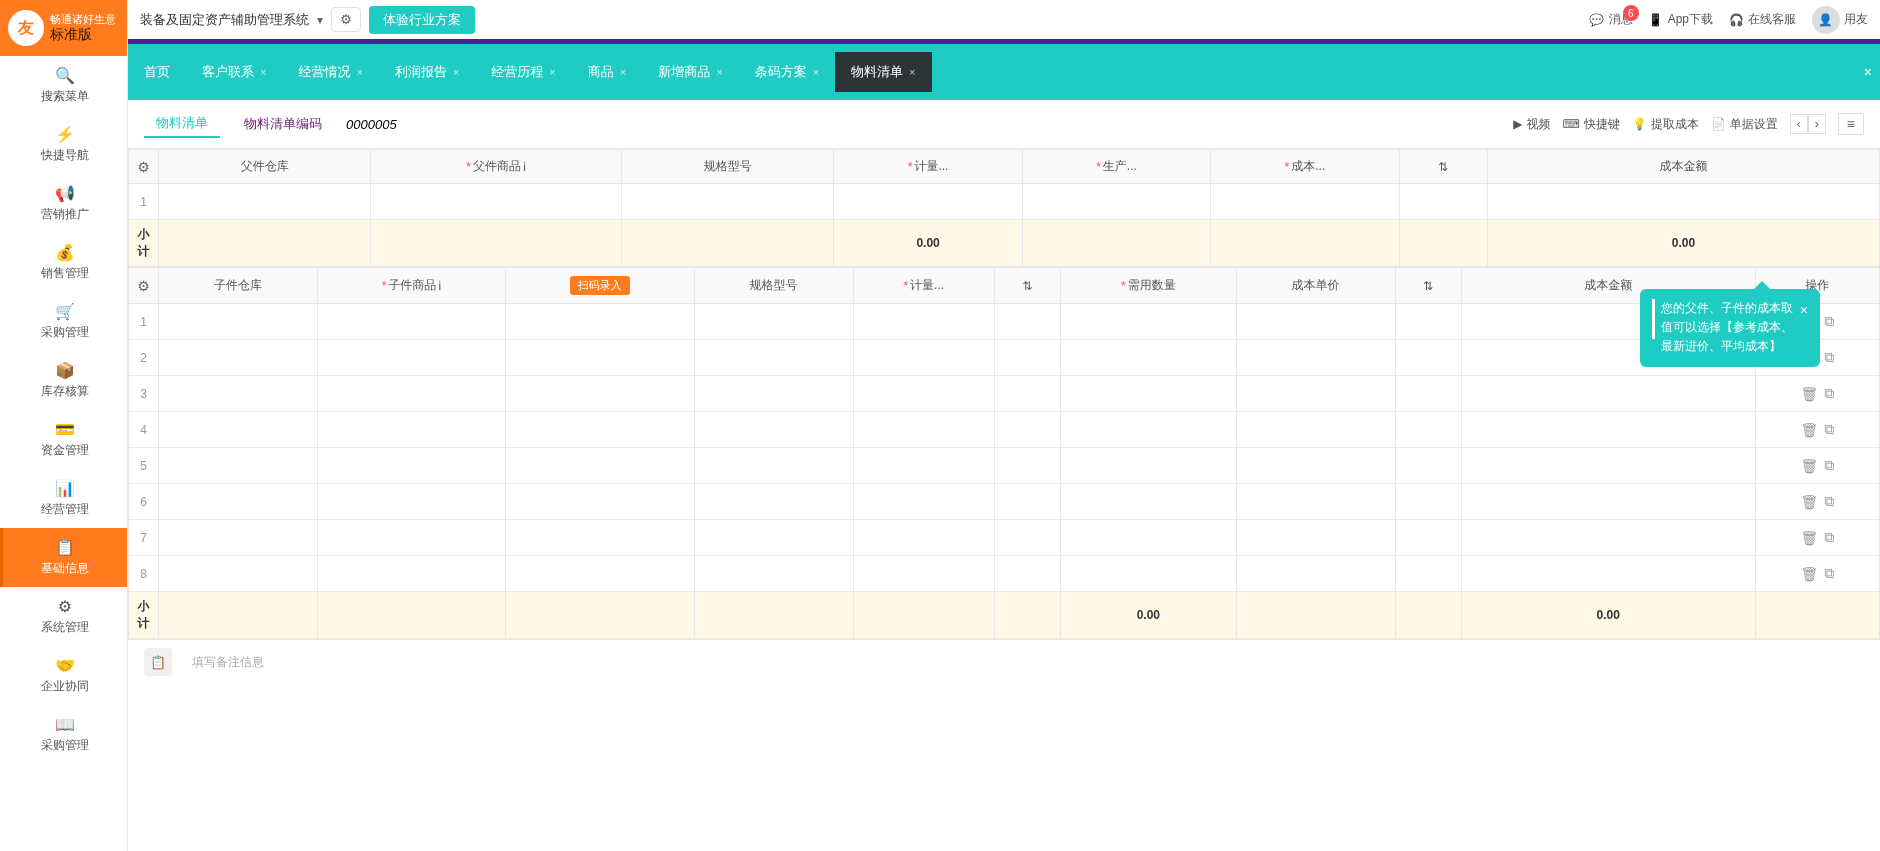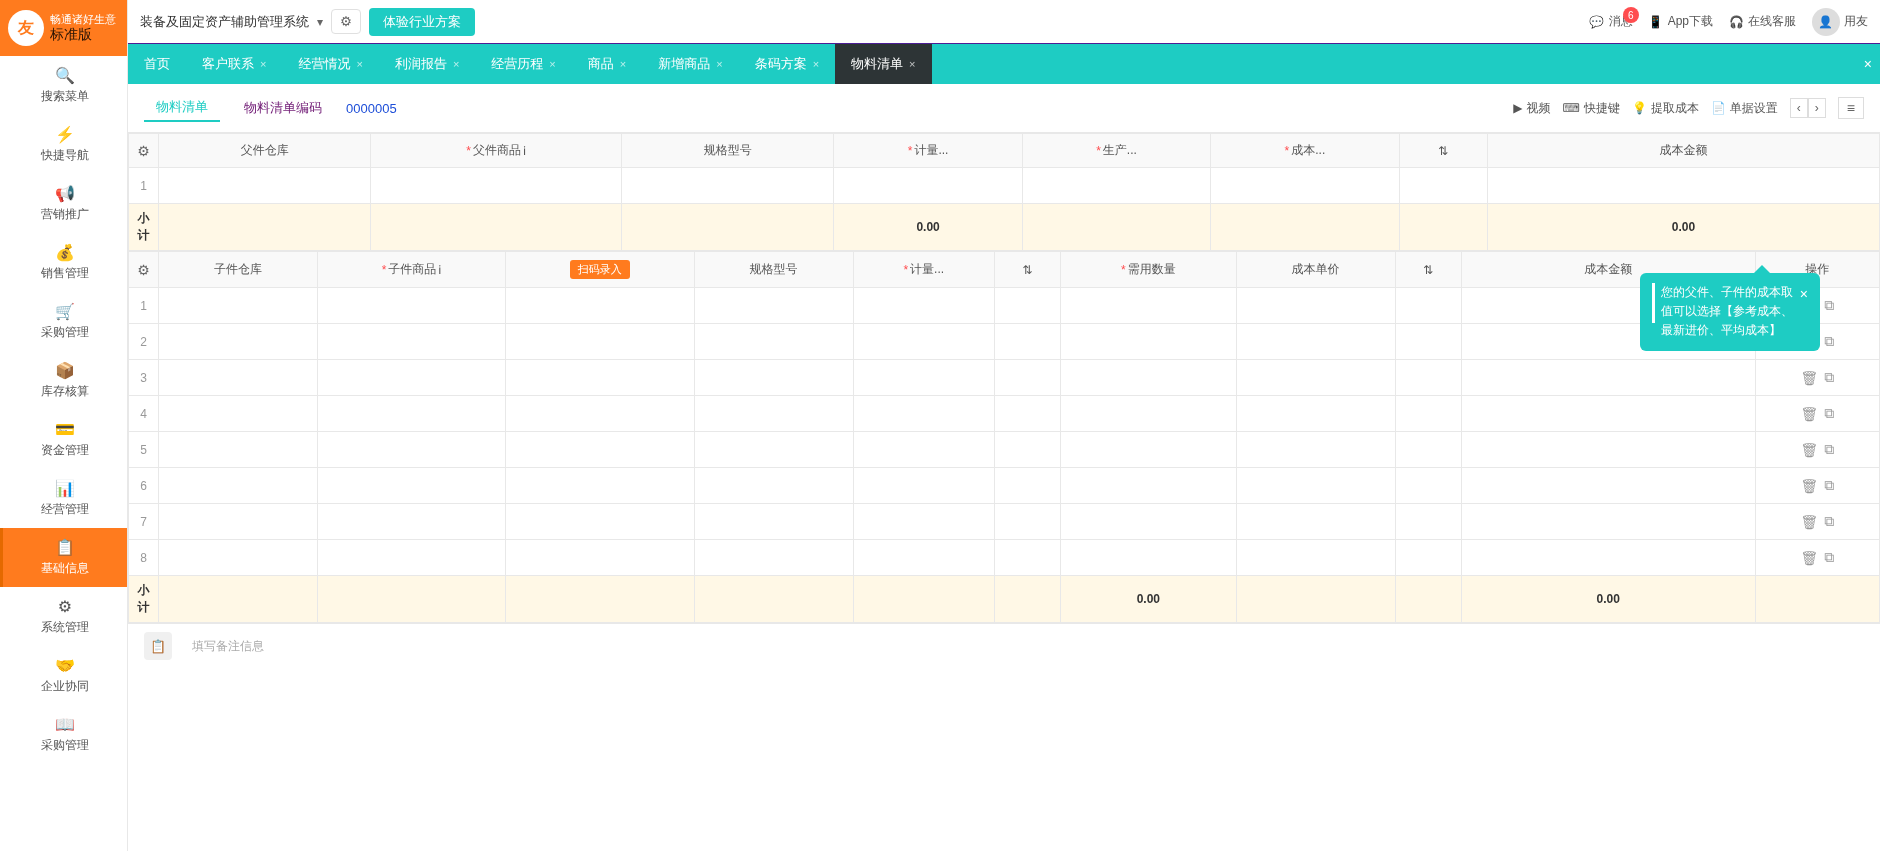--- a/index.html
+++ b/index.html
@@ -13,46 +13,46 @@
     .sidebar-logo-sub { font-size: 14px; opacity: 0.85; }
     .sidebar-nav { flex: 1; overflow-y: auto; }
     .sidebar-item { display: flex; flex-direction: column; align-items: center; padding: 10px 4px; cursor: pointer; color: #555; border-left: 3px solid transparent; gap: 3px; font-size: 12px; }
     .sidebar-item.active { background: #ff7b1e; color: #fff; border-left-color: #e56900; }
     .sidebar-item-icon { font-size: 16px; }
 
     
     .main { flex: 1; display: flex; flex-direction: column; overflow: hidden; }
 
     
-    .top-header { background: #fff; display: flex; align-items: center; justify-content: space-between; padding: 0 12px; height: 44px; border-bottom: 1px solid #4c1d95; }
+    .top-header { background: #fff; display: flex; align-items: center; justify-content: space-between; padding: 0 12px; height: 44px; border-bottom: 5px solid #4c1d95; }
     .top-header-left { display: flex; align-items: center; gap: 8px; }
     .system-title { font-size: 13px; color: #333; }
     .dropdown-btn { background: none; border: none; cursor: pointer; color: #666; font-size: 12px; }
     .settings-btn { background: none; border: 1px solid #e0e0e0; border-radius: 4px; padding: 4px 8px; cursor: pointer; color: #666; }
     .experience-btn { background: #1eccc3; color: #fff; border: none; border-radius: 4px; padding: 5px 14px; cursor: pointer; font-size: 13px; }
     .top-header-right { display: flex; align-items: center; gap: 16px; }
     .header-action { display: flex; align-items: center; gap: 4px; color: #555; cursor: pointer; font-size: 12px; position: relative; }
     .badge { background: #ff4d4f; color: #fff; border-radius: 50%; width: 16px; height: 16px; font-size: 10px; display: flex; align-items: center; justify-content: center; position: absolute; top: -6px; right: -6px; }
     .user-avatar { width: 28px; height: 28px; background: #ddd; border-radius: 50%; display: flex; align-items: center; justify-content: center; font-size: 12px; }
 
     
-    .nav-tabs { background: #1eccc3; display: flex; align-items: center; height: 40px; overflow: hidden; }
+    .nav-tabs { background: #1eccc3; display: flex; align-items: center; height: 56px; overflow: hidden; }
     .nav-tab { padding: 0 16px; height: 40px; display: flex; align-items: center; gap: 4px; color: #fff; cursor: pointer; font-size: 13px; white-space: nowrap; }
     .nav-tab.active { background: #2d3436; color: #fff; }
     .nav-tab-close { font-size: 11px; opacity: 0.7; margin-left: 2px; }
     .tab-close-right { color: #fff; background: none; border: none; cursor: pointer; font-size: 14px; margin-left: auto; padding: 0 8px; }
 
     
     .content { flex: 1; background: #f0f2f5; overflow-y: auto; display: flex; flex-direction: column; }
     .page-header { background: #fff; padding: 10px 16px; display: flex; align-items: center; gap: 12px; border-bottom: 1px solid #e8e8e8; }
     .page-header-actions { margin-left: auto; display: flex; align-items: center; gap: 12px; }
     .page-header-action { display: flex; align-items: center; gap: 4px; color: #555; cursor: pointer; font-size: 12px; }
     .breadcrumb-tab { padding: 4px 12px; cursor: pointer; color: #701a75; font-size: 13px; }
     .breadcrumb-tab.active { color: #1eccc3; border-bottom: 2px solid #1eccc3; }
-    .page-code { color: #1d4ed8; font-size: 13px; }
+    .page-code { color: #000000; font-size: 13px; font-style: italic; }
 
     
     .form-area { flex: 1; background: #fff; margin: 0; padding: 0; position: relative; }
 
     
     .section-header { padding: 10px 16px 6px; font-size: 13px; font-weight: bold; color: #333; }
 
     
     .data-table { width: 100%; border-collapse: collapse; font-size: 12px; }
     .data-table th { background: #f9f9f9; border: 1px solid #e8e8e8; padding: 8px 8px; color: #555; font-weight: normal; text-align: center; white-space: nowrap; }

